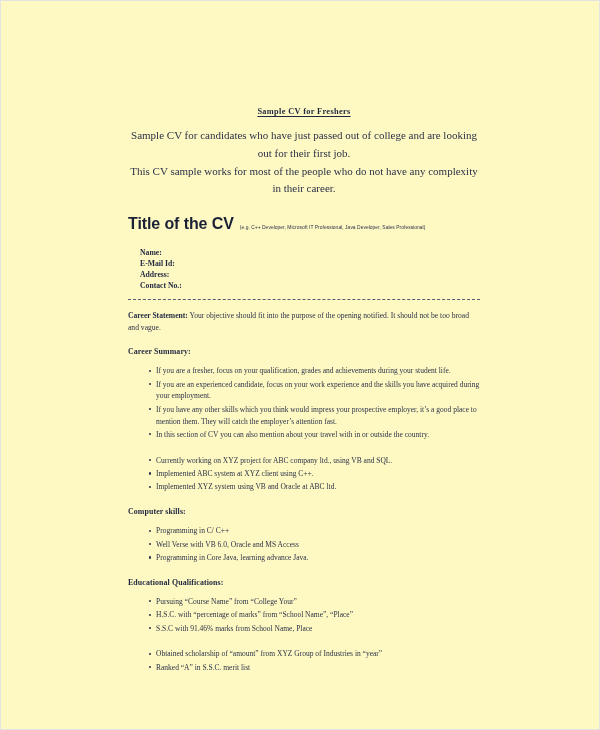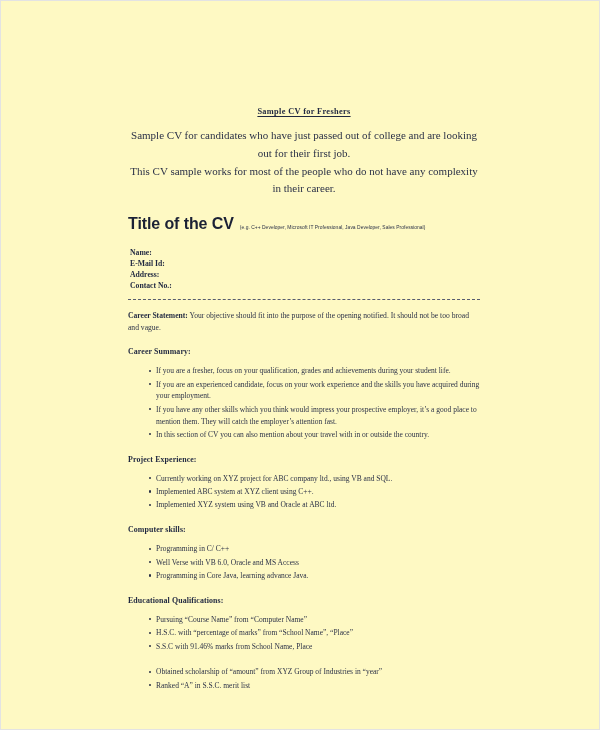--- a/index.html
+++ b/index.html
@@ -71,21 +71,21 @@
     font-family: "Liberation Sans", "DejaVu Sans", sans-serif;
     font-size: 4.9px;
     color: #2b3147;
     margin-left: 6px;
     letter-spacing: 0.05px;
     white-space: nowrap;
   }
 
   
   .contact-block {
-    margin: 0 0 6px 2px;
+    margin: 0 0 6px 12px;
   }
   .contact-line {
     font-weight: bold;
     font-size: 7.7px;
     color: #1f2740;
     line-height: 1.42;
     display: block;
   }
 
   .divider {
@@ -173,37 +173,36 @@
     </p>
 
     <div class="section-heading">Career Summary:</div>
     <ul class="bullets">
       <li>If you are a fresher, focus on your qualification, grades and achievements during your student life.</li>
       <li>If you are an experienced candidate, focus on your work experience and the skills you have acquired during your employment.</li>
       <li>If you have any other skills which you think would impress your prospective employer, it’s a good place to mention them. They will catch the employer’s attention fast.</li>
       <li>In this section of CV you can also mention about your travel with in or outside the country.</li>
     </ul>
 
-    <div class="section-heading">Project Experience:</div>
     <ul class="bullets">
       <li>Currently working on XYZ project for ABC company ltd., using VB and SQL.</li>
       <li>Implemented ABC system at XYZ client using C++.</li>
       <li>Implemented XYZ system using VB and Oracle at ABC ltd.</li>
     </ul>
 
     <div class="section-heading">Computer skills:</div>
     <ul class="bullets">
       <li>Programming in C/ C++</li>
       <li>Well Verse with VB 6.0, Oracle and MS Access</li>
       <li>Programming in Core Java, learning advance Java.</li>
     </ul>
 
     <div class="section-heading">Educational Qualifications:</div>
     <ul class="bullets">
-      <li>Pursuing “Course Name” from “Computer Name”</li>
+      <li>Pursuing “Course Name” from “College Your”</li>
       <li>H.S.C. with “percentage of marks” from “School Name”, “Place”</li>
       <li>S.S.C with 91.46% marks from School Name, Place</li>
     </ul>
 
     <ul class="bullets">
       <li>Obtained scholarship of “amount” from XYZ Group of Industries in “year”</li>
       <li>Ranked “A” in S.S.C. merit list</li>
     </ul>
 
   </div>

